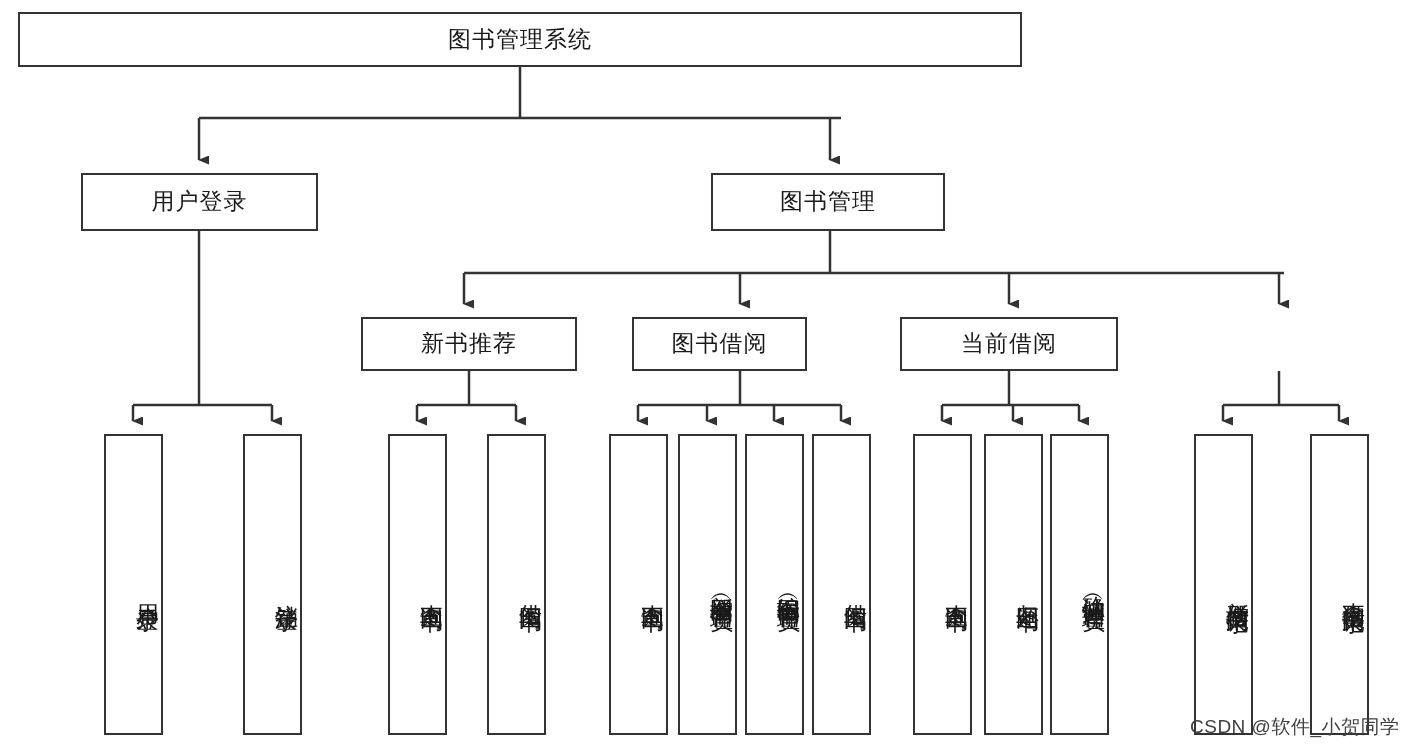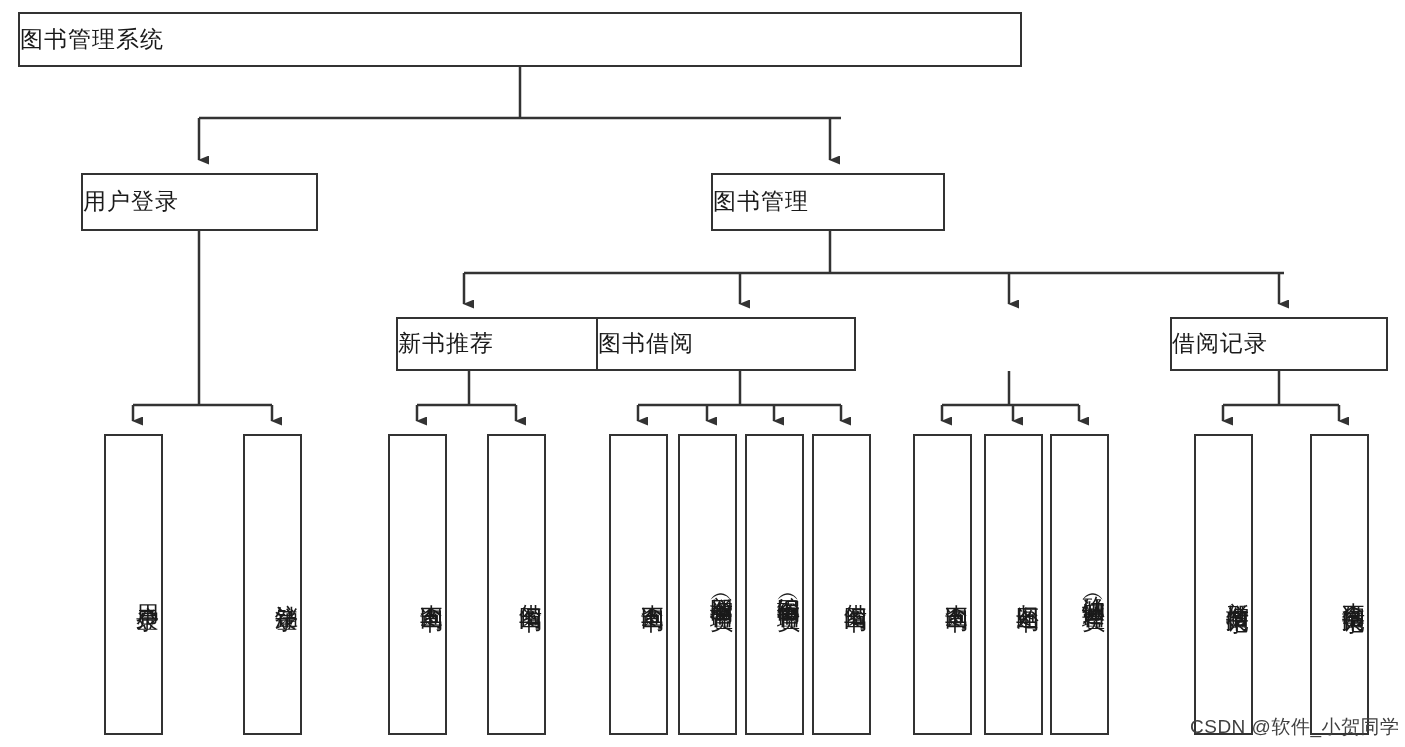--- a/index.html
+++ b/index.html
@@ -23,21 +23,21 @@
     height: 747px;
     pointer-events: none;
   }
   .node {
     position: absolute;
     box-sizing: border-box;
     border: 2px solid #333333;
     background: #ffffff;
     display: flex;
     align-items: center;
-    justify-content: flex-start;
+    justify-content: center;
     color: #1a1a1a;
   }
   .node.horiz {
     font-size: 23px;
     letter-spacing: 1px;
     line-height: 1.2;
   }
   .node.vert {
     writing-mode: vertical-rl;
     text-orientation: upright;
@@ -119,28 +119,28 @@
     <span>图书管理系统</span>
   </div>
 
   <div class="node horiz" style="left:81px; top:173px; width:237px; height:58px;">
     <span>用户登录</span>
   </div>
   <div class="node horiz" style="left:711px; top:173px; width:234px; height:58px;">
     <span>图书管理</span>
   </div>
 
-  <div class="node horiz" style="left:361px; top:317px; width:216px; height:54px;margin-left:35px;">
+  <div class="node horiz" style="left:361px; top:317px; width:216px; height:54px;">
     <span>新书推荐</span>
   </div>
-  <div class="node horiz" style="left:596px; top:317px; width:260px; height:54px;">
+  <div class="node horiz" style="left:632px; top:317px; width:175px; height:54px;">
     <span>图书借阅</span>
   </div>
-  <div class="node horiz" style="left:1170px; top:317px; width:218px; height:54px;">
-    <span>借阅记录</span>
+  <div class="node horiz" style="left:900px; top:317px; width:218px; height:54px;">
+    <span>当前借阅</span>
   </div>
 
   <div class="node vert" style="left:104px; top:434px; width:59px; height:301px;">
     <span>用户登录</span>
   </div>
   <div class="node vert" style="left:243px; top:434px; width:59px; height:301px;">
     <span>注销登录</span>
   </div>
   <div class="node vert" style="left:388px; top:434px; width:59px; height:301px;">
     <span>查询图书</span>

